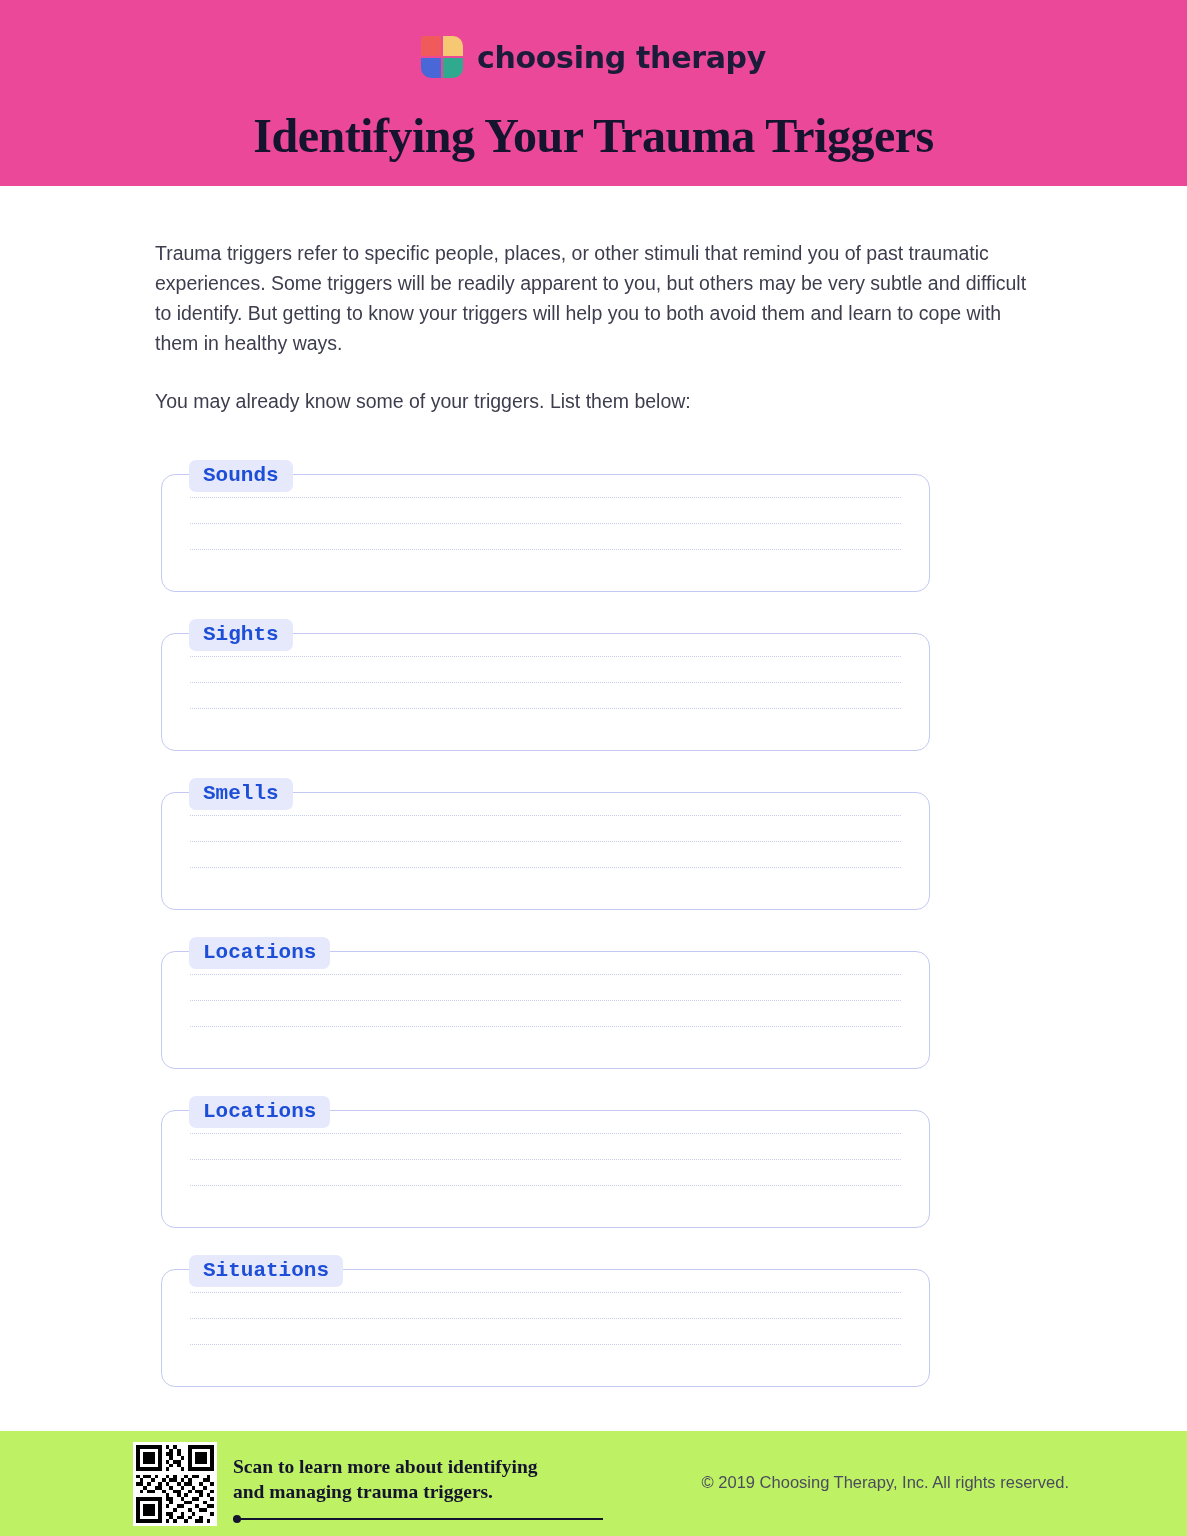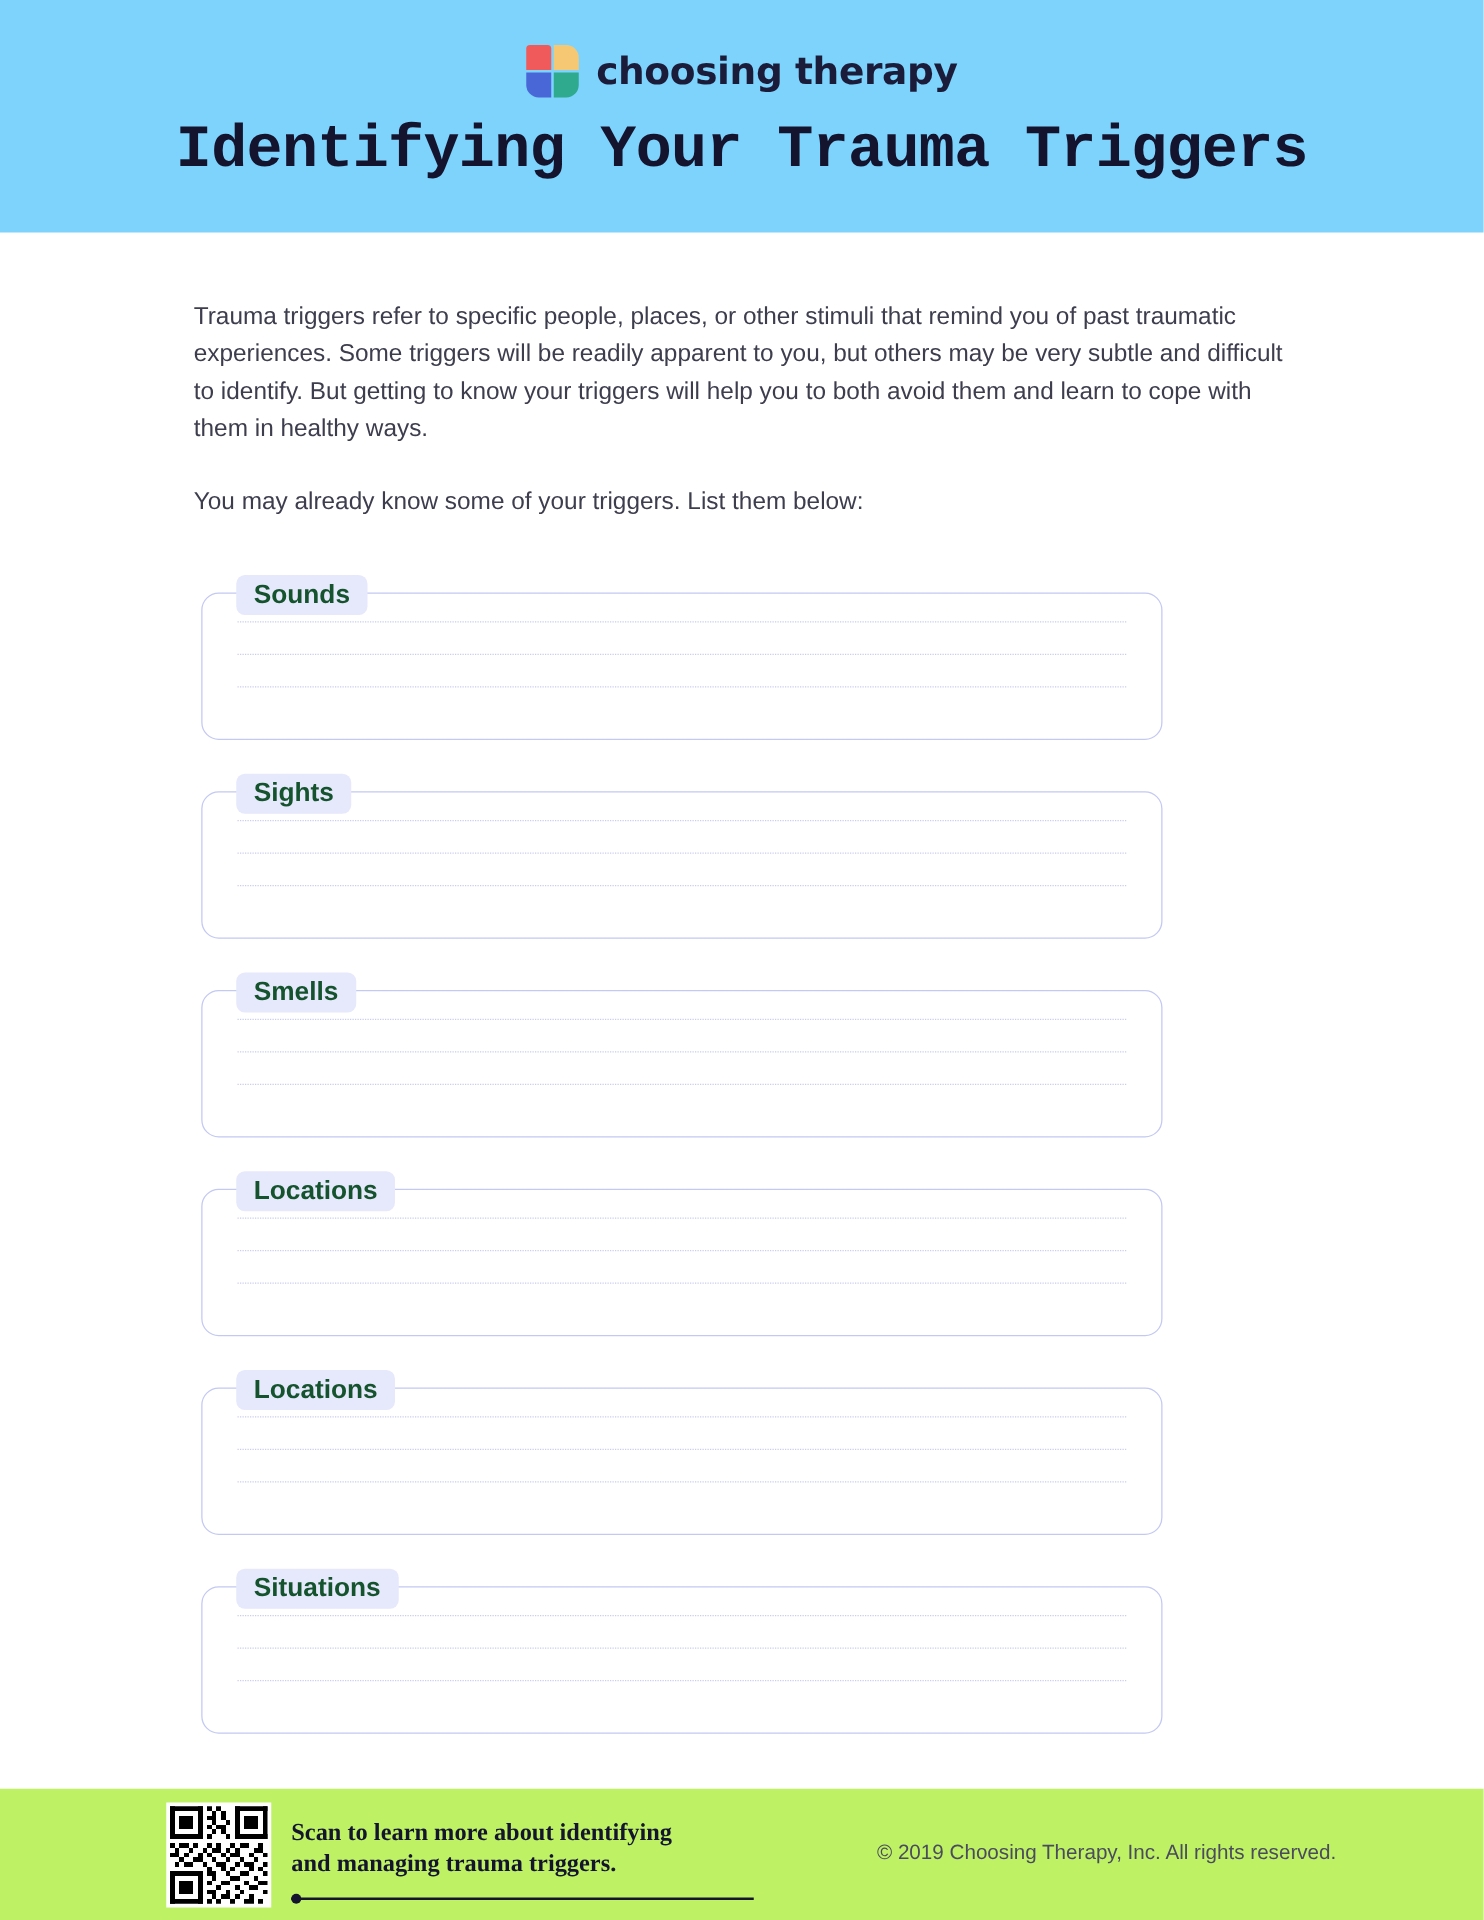--- a/index.html
+++ b/index.html
@@ -10,21 +10,21 @@
     width: 1187px;
     height: 1536px;
     background: #ffffff;
     font-family: "Liberation Sans", sans-serif;
     position: relative;
     overflow: hidden;
   }
 
   
   .header {
-    background: #7dd3fc;
+    background: #ec4899;
     height: 186px;
     width: 100%;
     box-sizing: border-box;
     padding-top: 30px;
     text-align: center;
     position: relative;
   }
   .brand {
     display: inline-flex;
     align-items: center;
@@ -47,25 +47,25 @@
   .logo .q3 { left: 0; top: 22px; background: #4a67d8; border-radius: 0 0 0 10px; }
   .logo .q4 { left: 22px; top: 22px; background: #2faa8e; border-radius: 0 0 10px 0; }
   .brand-name {
     font-family: "DejaVu Sans", sans-serif;
     font-weight: bold;
     font-size: 30px;
     color: #1b1b3a;
     letter-spacing: -0.3px;
   }
   .doc-title {
-    font-family: Liberation Mono, monospace;
+    font-family: Liberation Serif, serif;
     font-weight: bold;
     font-size: 48px;
     color: #14142e;
-    margin-top: 10px;
+    margin-top: 24px;
     letter-spacing: -0.5px;
   }
 
   
   .content {
     padding: 52px 140px 0 155px;
   }
   .intro-p {
     font-size: 19.5px;
     line-height: 30px;
@@ -94,24 +94,24 @@
     padding: 22px 28px 0 28px;
     background: #ffffff;
   }
   .field-label {
     position: absolute;
     top: -14px;
     left: 31px;
     background: #e6e8fb;
     border-radius: 7px;
     padding: 5px 14px 6px 14px;
-    font-family: Liberation Sans, sans-serif;
+    font-family: Liberation Mono, monospace;
     font-weight: bold;
     font-size: 21px;
-    color: #14532d;
+    color: #1d4ed8;
     z-index: 2;
     line-height: 1;
   }
   .rule {
     height: 0;
     border-bottom: 1px dotted #c9cdee;
     margin-bottom: 25px;
   }
   .rule:last-child { margin-bottom: 0; }
 

